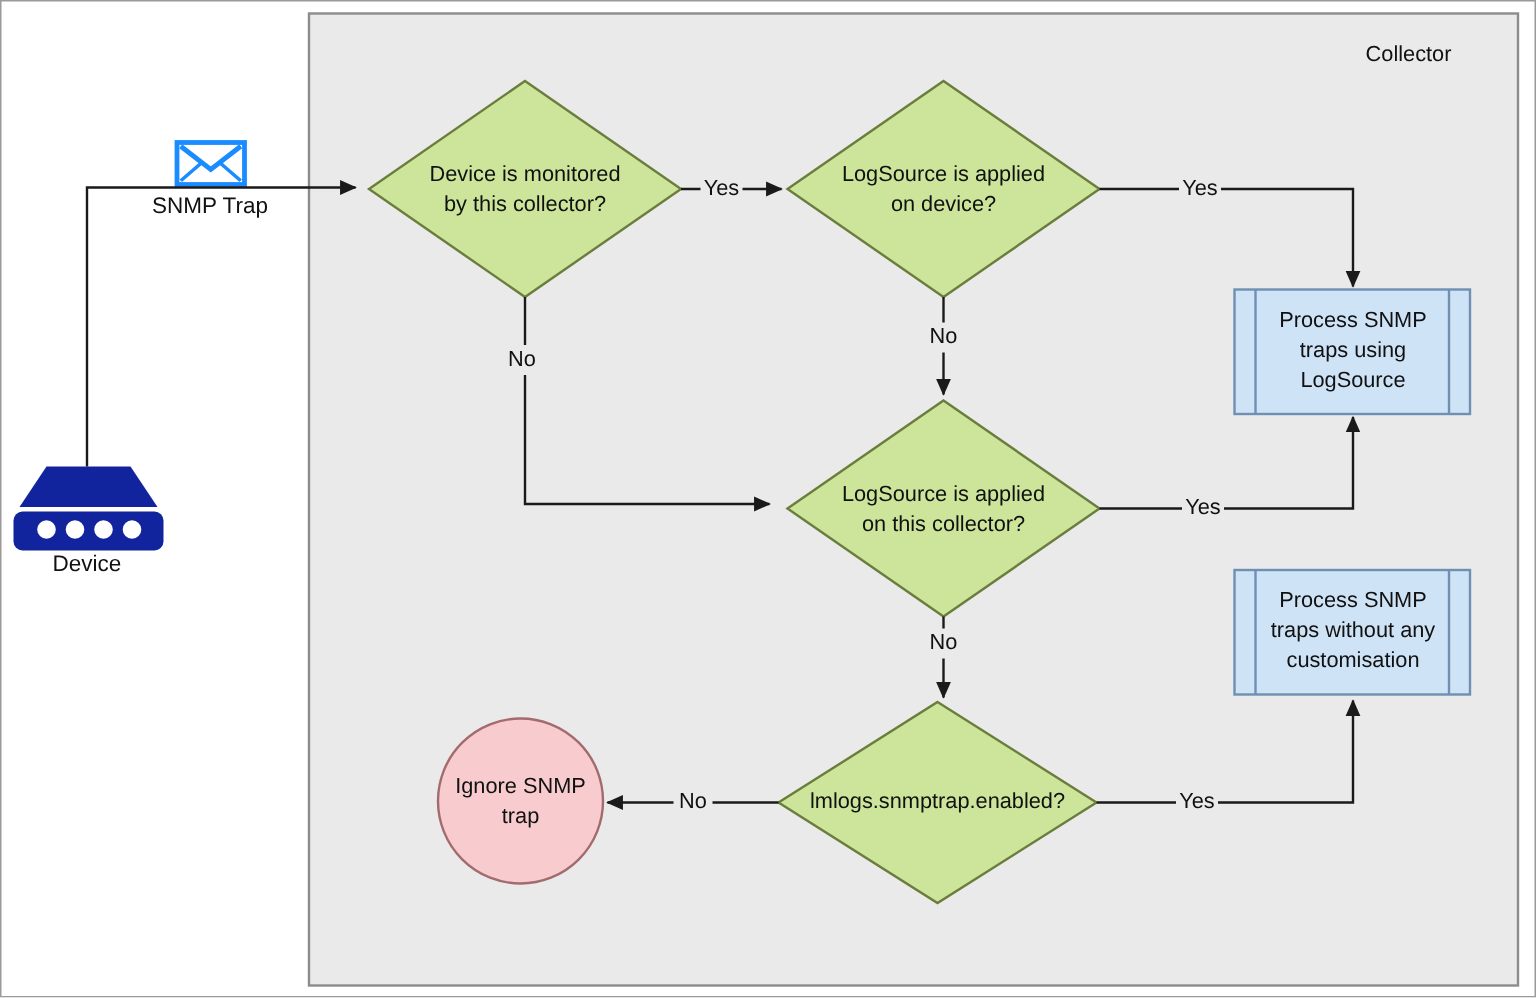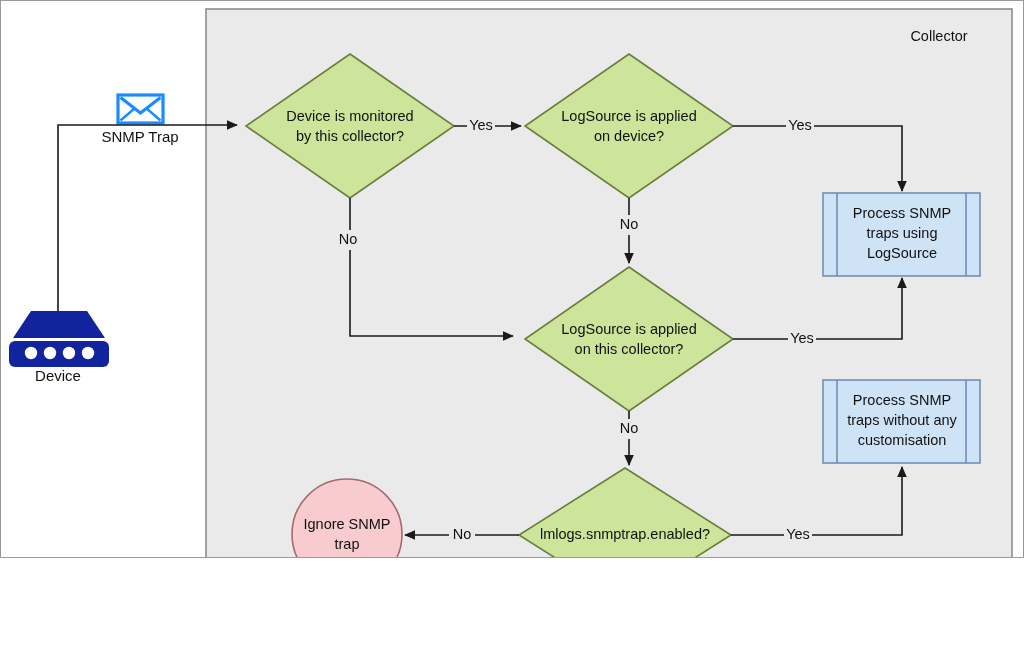--- a/index.html
+++ b/index.html
@@ -7,21 +7,21 @@
     margin: 0;
     padding: 0;
     background: #ffffff;
   }
   body {
     font-family: "Liberation Sans", sans-serif;
   }
   #canvas {
     position: relative;
     width: 1024px;
-    height: 558px;
+    height: 665px;
     background: #ffffff;
     box-sizing: border-box;
     border: 1px solid #9a9a9a;
     overflow: hidden;
   }
   svg.flow {
     position: absolute;
     left: 0;
     top: 0;
     width: 1024px;

